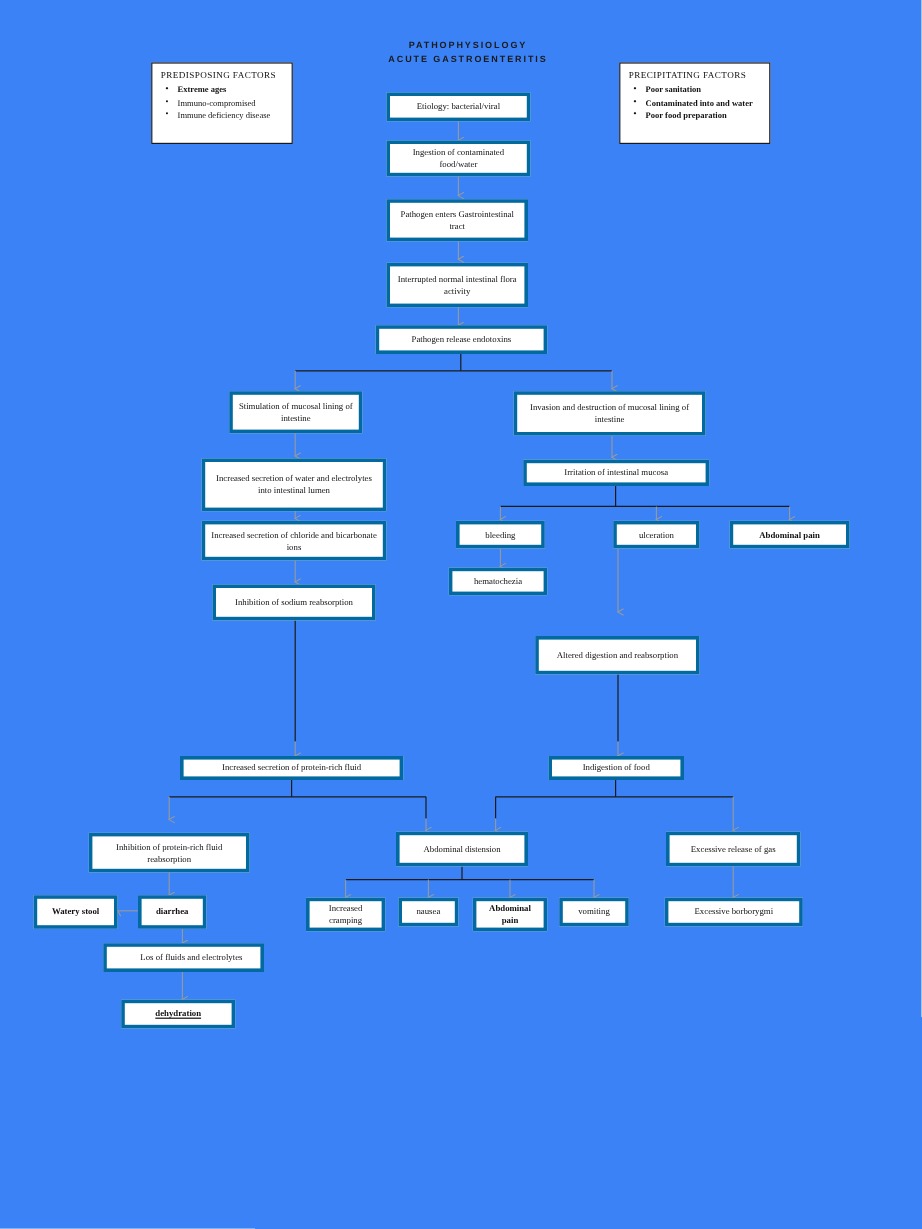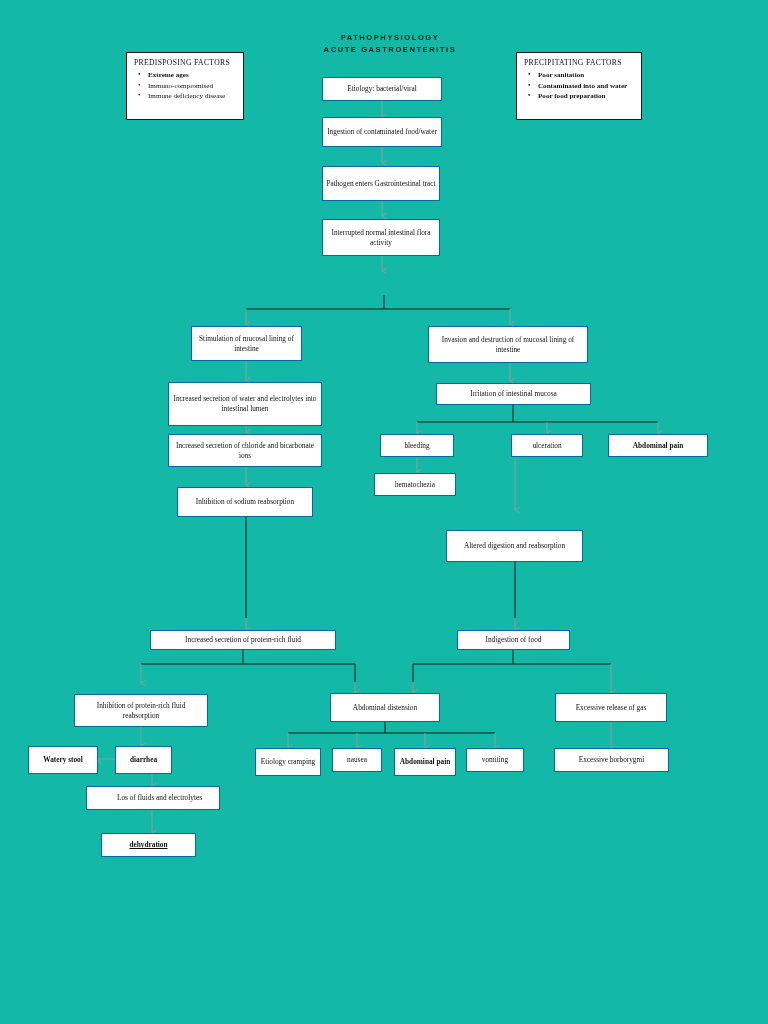--- a/index.html
+++ b/index.html
@@ -4,21 +4,21 @@
 <style>
   html, body {
     margin: 0;
     padding: 0;
     background: #ffffff;
   }
   #page {
     position: relative;
     width: 768px;
     height: 1024px;
-    background: #14b8a6;
+    background: #3b82f6;
     font-family: "Liberation Serif", "DejaVu Serif", serif;
     overflow: hidden;
   }
   #connectors {
     position: absolute;
     left: 0;
     top: 0;
     width: 768px;
     height: 1024px;
     pointer-events: none;
@@ -32,21 +32,21 @@
     font-family: "Liberation Sans", sans-serif;
     font-size: 7.5px;
     font-weight: bold;
     letter-spacing: 1.6px;
     line-height: 1.65;
     color: #1a1a1a;
   }
   .node {
     position: absolute;
     box-sizing: border-box;
-    border: 1px solid #0369a1;
+    border: 3px solid #0369a1;
     background: #ffffff;
     display: flex;
     align-items: center;
     justify-content: center;
     text-align: center;
     font-size: 7.3px;
     line-height: 1.35;
     color: #111111;
     padding: 2px 3px;
     z-index: 2;
@@ -229,20 +229,21 @@
   </div>
 
   <div class="node" style="left:322px; top:77px; width:120px; height:24px;">Etiology: bacterial/viral</div>
 
   <div class="node" style="left:322px; top:117px; width:120px; height:30px;">Ingestion of contaminated food/water</div>
 
   <div class="node" style="left:322px; top:166px; width:118px; height:35px;">Pathogen enters Gastrointestinal tract</div>
 
   <div class="node" style="left:322px; top:219px; width:118px; height:37px;">Interrupted normal intestinal flora activity</div>
 
+  <div class="node" style="left:313px; top:271px; width:143px; height:24px;">Pathogen release endotoxins</div>
 
   <div class="node" style="left:191px; top:326px; width:111px; height:35px;">Stimulation of mucosal lining of intestine</div>
 
   <div class="node" style="left:168px; top:382px; width:154px; height:44px;">Increased secretion of water and electrolytes into intestinal lumen</div>
 
   <div class="node" style="left:168px; top:434px; width:154px; height:33px;">Increased secretion of chloride and bicarbonate ions</div>
 
   <div class="node" style="left:177px; top:487px; width:136px; height:30px;">Inhibition of sodium reabsorption</div>
 
   <div class="node" style="left:428px; top:326px; width:160px; height:37px;">Invasion and destruction of mucosal lining of intestine</div>
@@ -266,21 +267,21 @@
   <div class="node" style="left:74px; top:694px; width:134px; height:33px;">Inhibition of protein-rich fluid reabsorption</div>
 
   <div class="node" style="left:330px; top:693px; width:110px; height:29px;">Abdominal distension</div>
 
   <div class="node" style="left:555px; top:693px; width:112px; height:29px;">Excessive release of gas</div>
 
   <div class="node bold" style="left:28px; top:746px; width:70px; height:28px;">Watery stool</div>
 
   <div class="node bold" style="left:115px; top:746px; width:57px; height:28px;">diarrhea</div>
 
-  <div class="node" style="left:255px; top:748px; width:66px; height:28px;">Etiology cramping</div>
+  <div class="node" style="left:255px; top:748px; width:66px; height:28px;">Increased cramping</div>
 
   <div class="node" style="left:332px; top:748px; width:50px; height:24px;text-align:center;">nausea</div>
 
   <div class="node bold" style="left:394px; top:748px; width:62px; height:28px;">Abdominal pain</div>
 
   <div class="node" style="left:466px; top:748px; width:58px; height:24px;">vomiting</div>
 
   <div class="node" style="left:554px; top:748px; width:115px; height:24px;">Excessive borborygmi</div>
 
   <div class="node" style="left:86px; top:786px; width:134px; height:24px;padding-left:16px;">Los of fluids and electrolytes</div>

